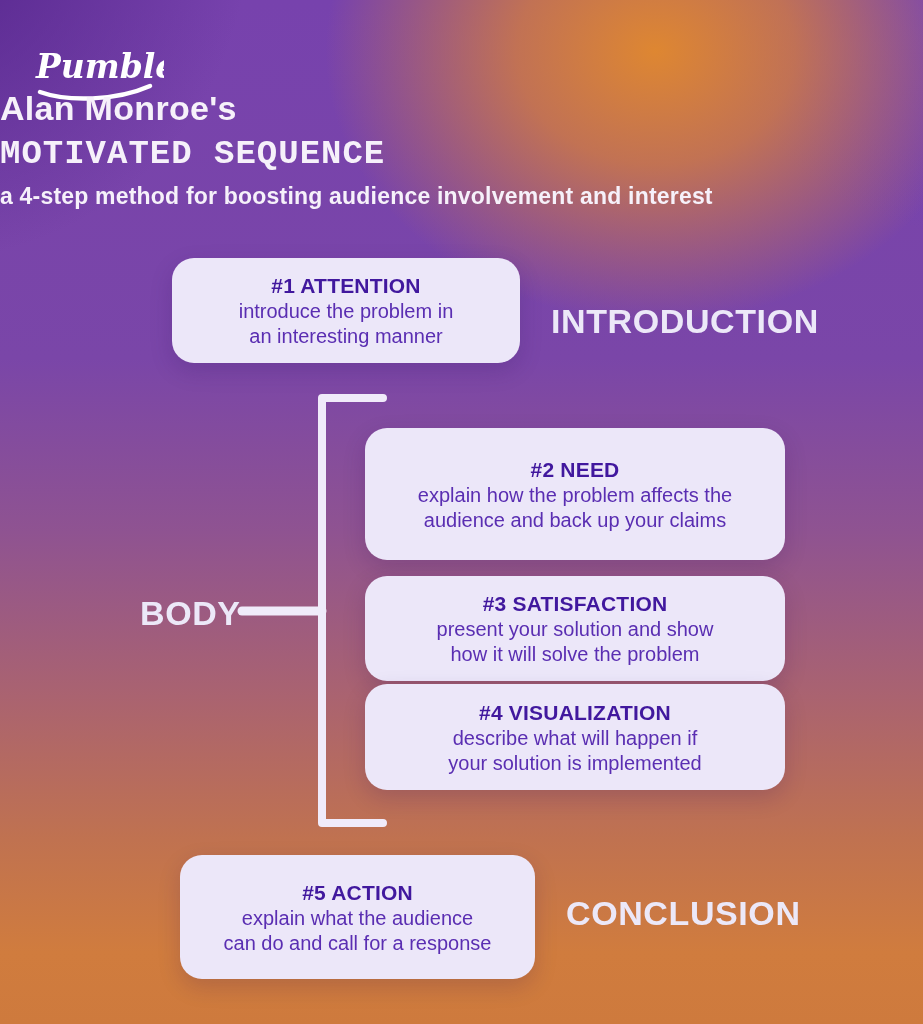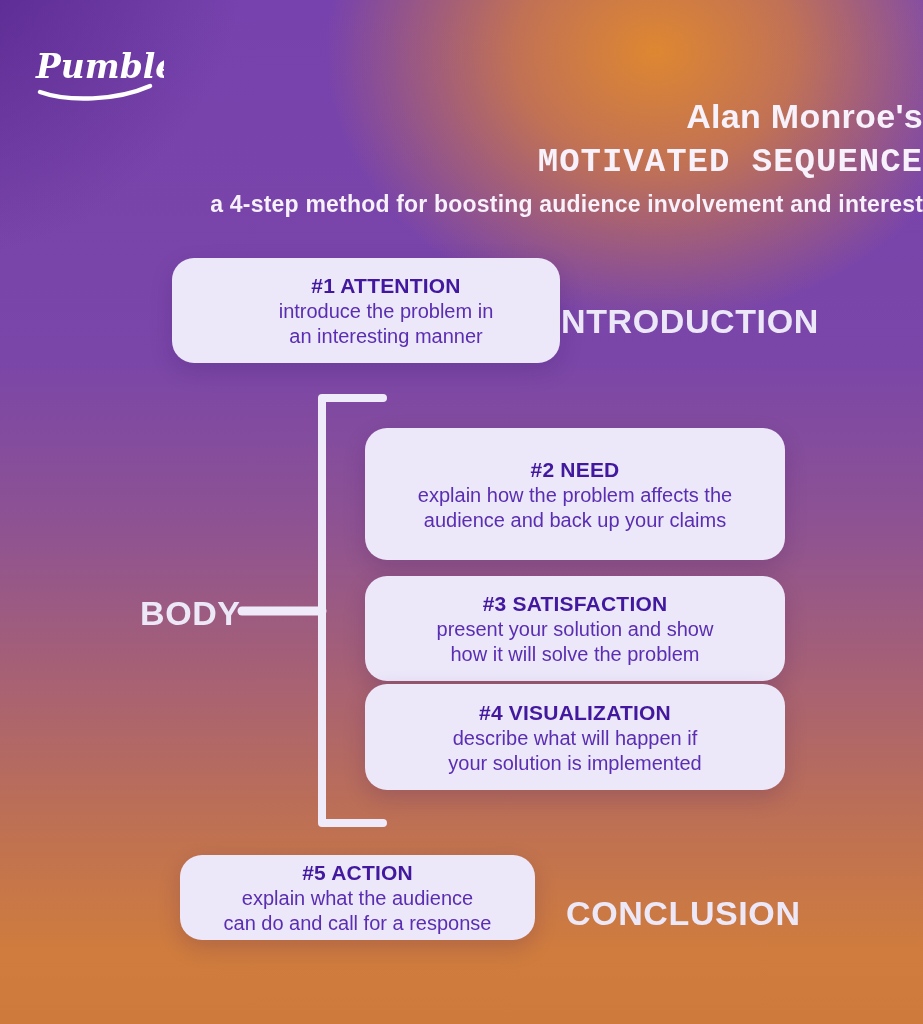--- a/index.html
+++ b/index.html
@@ -11,44 +11,44 @@
     font-family: "Liberation Sans", sans-serif;
     background:
       radial-gradient(ellipse 330px 270px at 71% 5%, rgba(224,136,47,0.98) 0%, rgba(222,132,50,0.72) 42%, rgba(220,130,60,0) 100%),
       radial-gradient(circle 460px at 107% -6%, rgba(108,64,198,0.95) 0%, rgba(108,64,198,0) 65%),
       radial-gradient(circle 520px at -8% -6%, rgba(83,36,138,0.95) 0%, rgba(83,36,138,0) 62%),
       linear-gradient(180deg, #7742ad 0%, #7a46a8 35%, #8f5391 52%, #aa6370 68%, #c07250 82%, #d07c3e 93%, #ce7a3d 100%);
   }
 
   .logo { position: absolute; left: 34px; top: 42px; width: 130px; height: 62px; }
 
-  .title-block { position: absolute; left: 0; top: 96px; width: 100%; text-align: right; color: #f6f1fa; }
+  .title-block { position: absolute; left: 0; top: 88px; width: 100%; text-align: left; color: #f6f1fa; }
   .title-1 { font-size: 34px; font-weight: 700; line-height: 40px; letter-spacing: 0.3px; }
   .title-2 { font-size: 34px; font-weight: 700; line-height: 52px; letter-spacing: 1px; font-family: Liberation Mono, monospace; }
   .subtitle { font-size: 23px; font-weight: 700; line-height: 32px; letter-spacing: 0.2px; }
 
   .card {
     position: absolute;
     background: #ece7f9;
     border-radius: 22px;
     display: flex;
     flex-direction: column;
     justify-content: center;
     align-items: center;
     text-align: center;
     box-shadow: 0 8px 22px rgba(50, 18, 90, 0.18);
   }
   .card-heading { font-size: 21px; font-weight: 700; color: #41189e; line-height: 27px; letter-spacing: 0.2px; }
   .card-line { font-size: 20px; font-weight: 500; color: #5a2eb2; line-height: 25px; text-align: right; }
 
-  .card-1 { left: 172px; top: 258px; width: 348px; height: 105px; padding-left: 40px; }
+  .card-1 { left: 172px; top: 258px; width: 348px; height: 105px; }
   .card-2 { left: 365px; top: 428px; width: 420px; height: 132px; }
   .card-3 { left: 365px; top: 576px; width: 420px; height: 105px; }
   .card-4 { left: 365px; top: 684px; width: 420px; height: 106px; }
-  .card-5 { left: 180px; top: 855px; width: 355px; height: 85px; }
+  .card-5 { left: 180px; top: 855px; width: 355px; height: 124px; }
 
   .stage-label {
     position: absolute;
     font-size: 34px;
     font-weight: 700;
     letter-spacing: 0.6px;
     color: #ece8f8;
     white-space: nowrap;
   }
   .label-introduction { left: 551px; top: 302px; }

